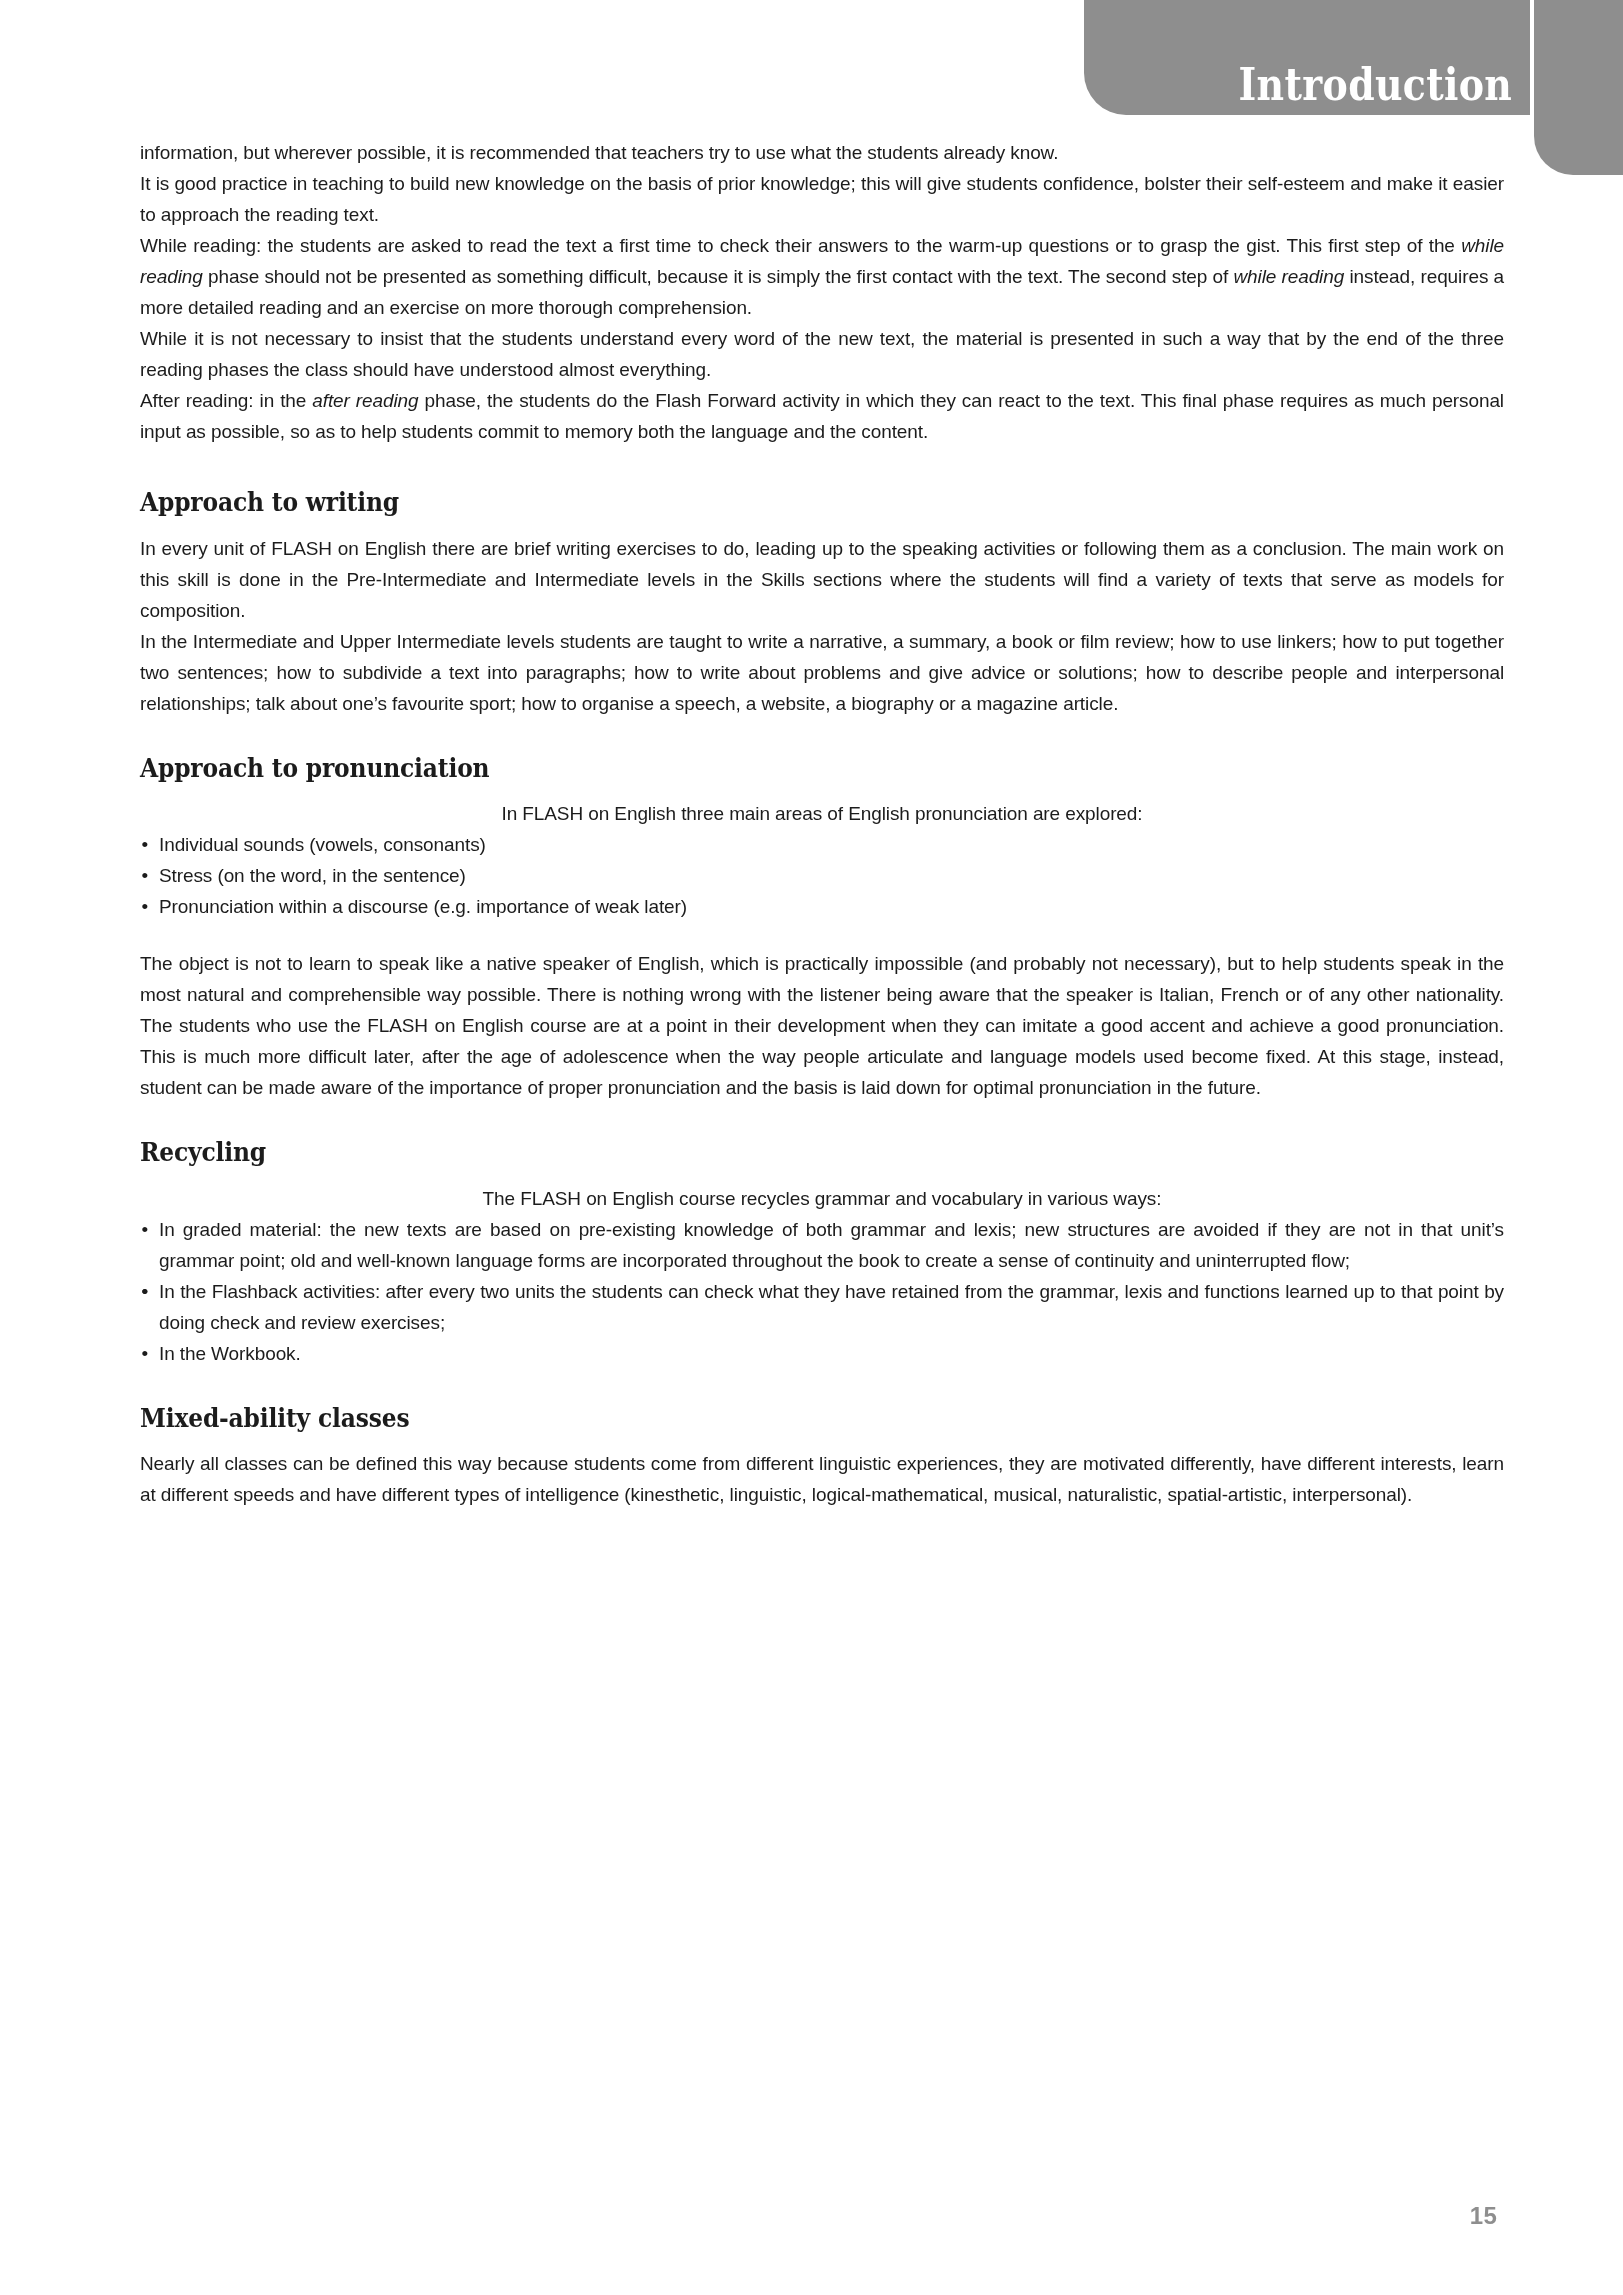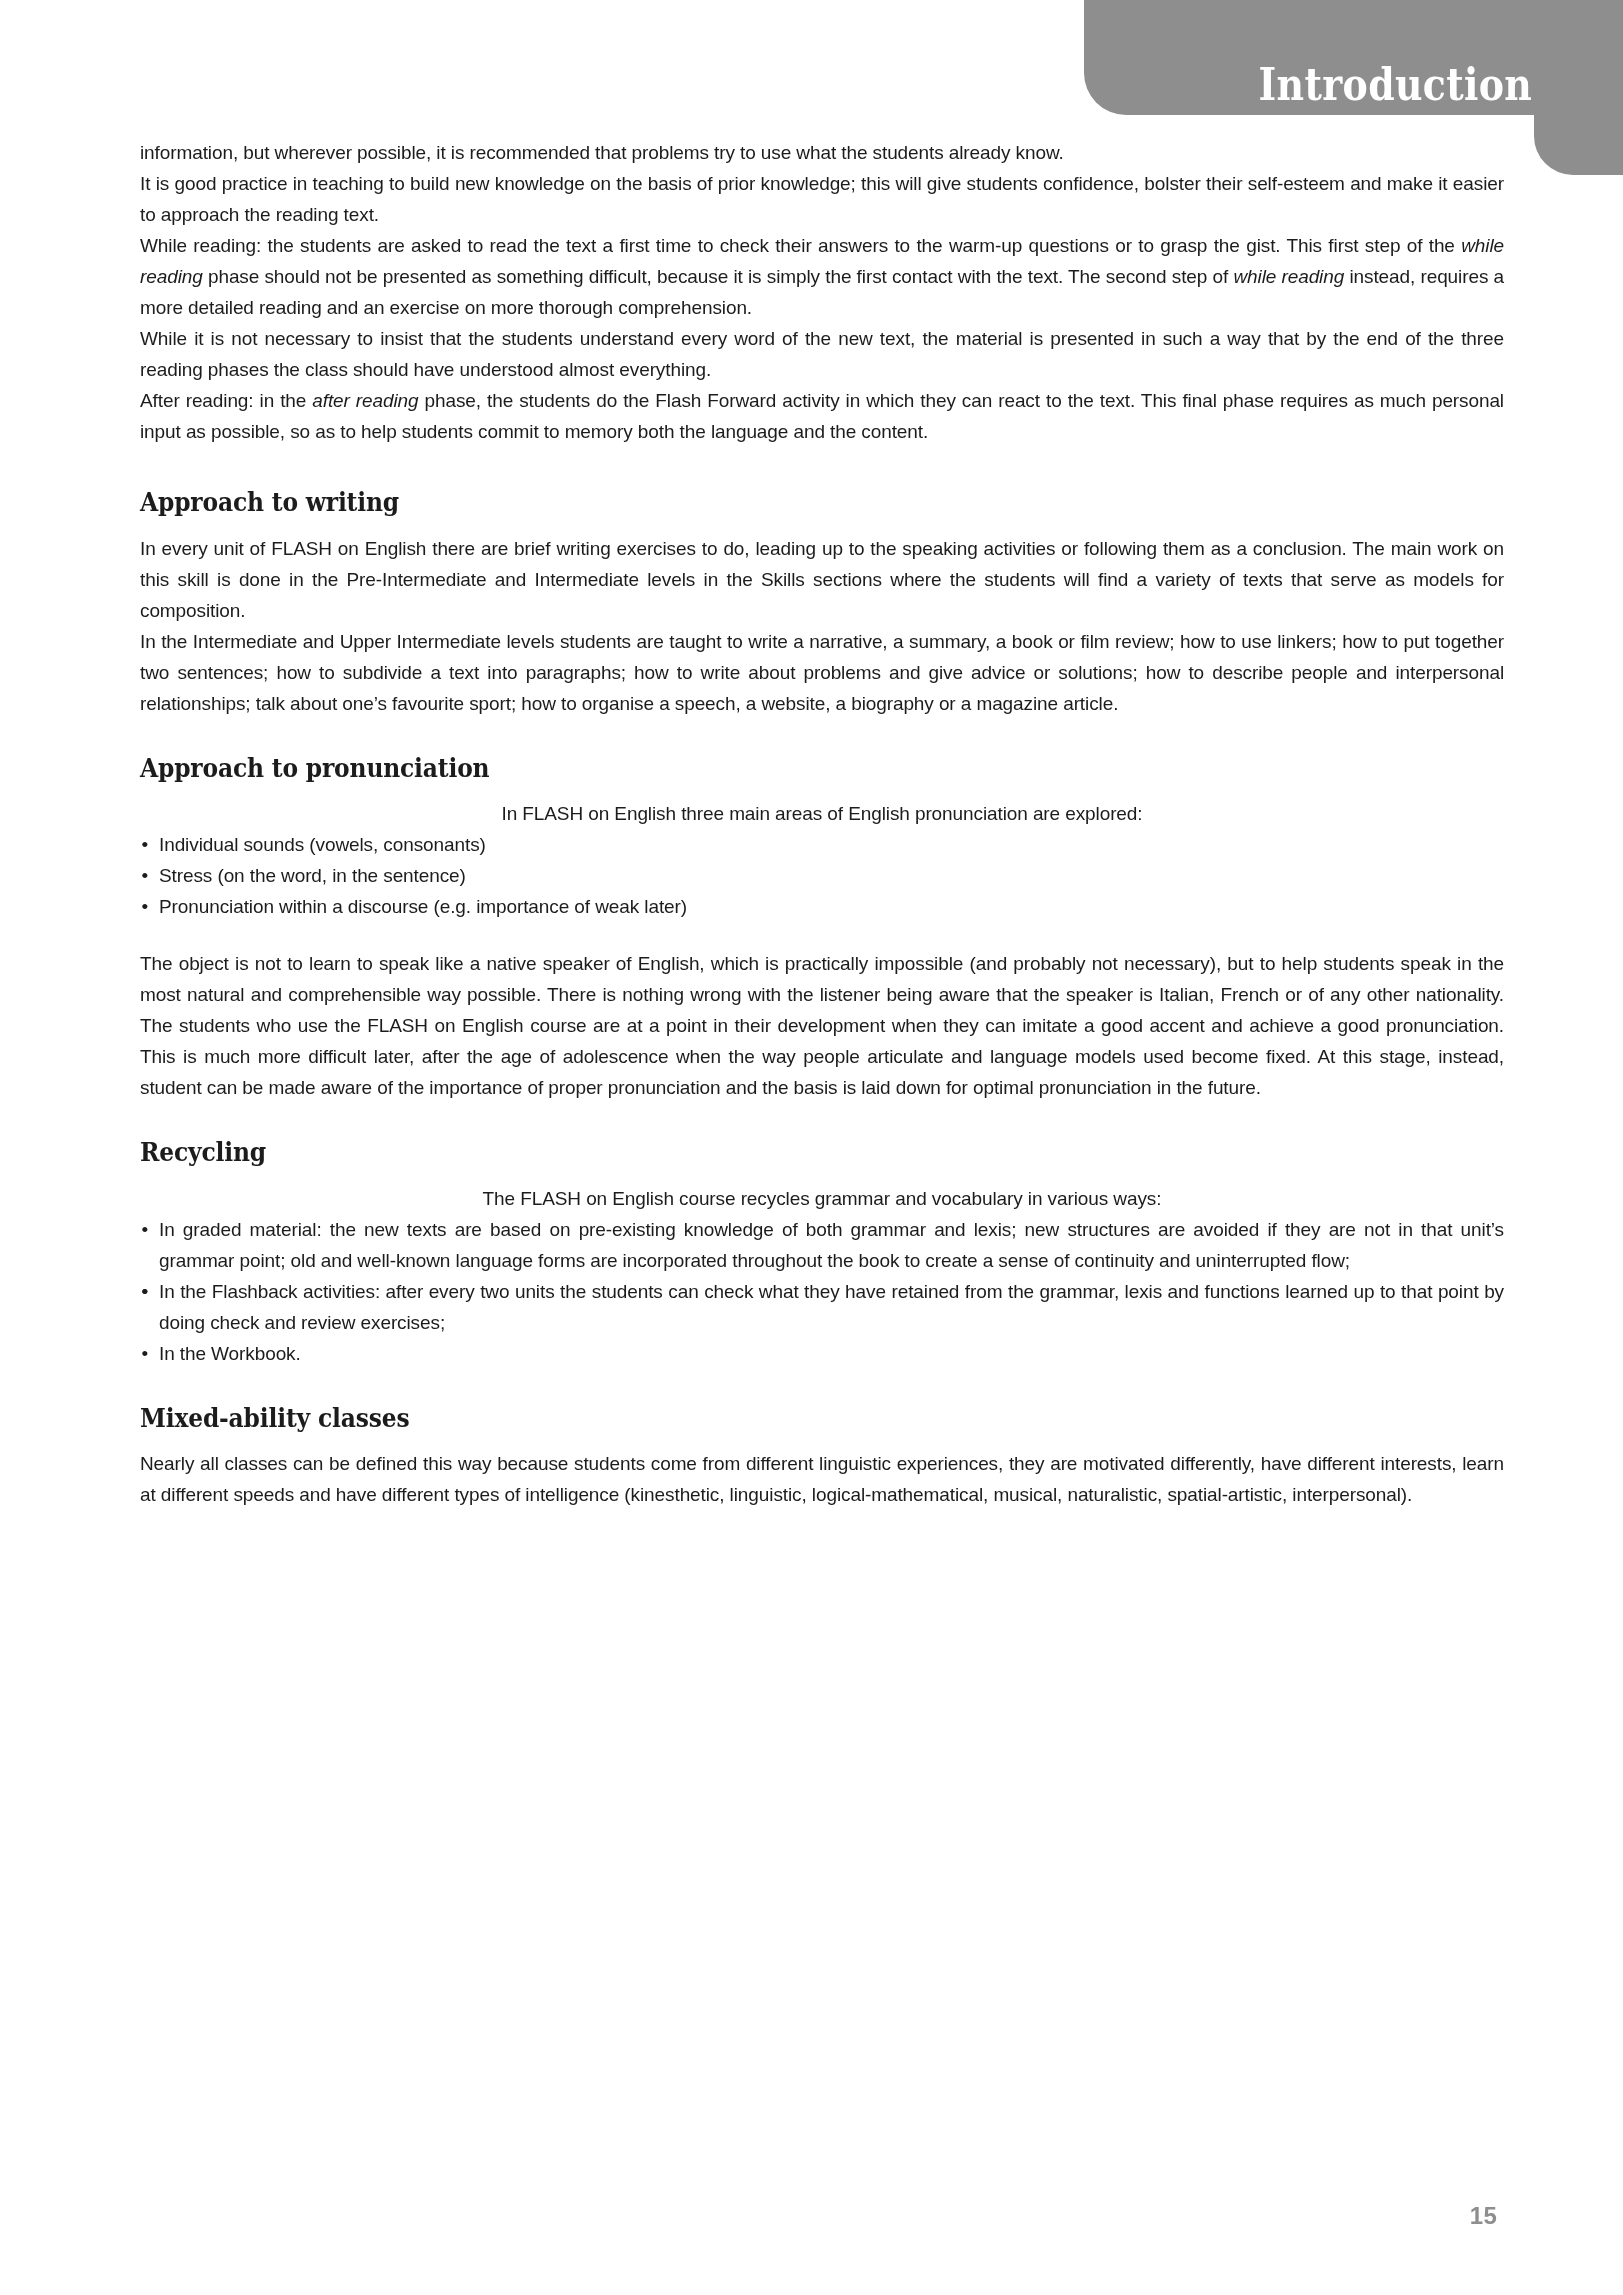--- a/index.html
+++ b/index.html
@@ -18,21 +18,20 @@
 
   
   .header-banner {
     position: absolute;
     top: 0;
     left: 1084px;
     width: 446px;
     height: 115px;
     background: #8e8e8e;
     border-bottom-left-radius: 42px;
-    padding-left: 20px;
   }
   .header-title {
     position: absolute;
     right: 18px;
     bottom: 7.6px;
     color: #ffffff;
     font-family: "DejaVu Serif", "Liberation Serif", serif;
     font-weight: bold;
     font-size: 44px;
     letter-spacing: 0.4px;
@@ -133,21 +132,21 @@
 
 <div class="page">
 
   <div class="header-banner">
     <div class="header-title">Introduction</div>
   </div>
   <div class="header-tab"></div>
 
   <div class="content">
 
-    <p class="para">information, but wherever possible, it is recommended that problems try to use what the students already know.</p>
+    <p class="para">information, but wherever possible, it is recommended that teachers try to use what the students already know.</p>
     <p class="para">It is good practice in teaching to build new knowledge on the basis of prior knowledge; this will give students confidence, bolster their self-esteem and make it easier to approach the reading text.</p>
 
     <p class="para"><span>While reading: the students are asked to read the text a first time to check their answers to the warm-up questions or to grasp the gist. This first step of the </span><em>while reading</em><span> phase should not be presented as something difficult, because it is simply the first contact with the text. The second step of </span><em>while reading</em><span> instead, requires a more detailed reading and an exercise on more thorough comprehension.</span></p>
 
     <p class="para">While it is not necessary to insist that the students understand every word of the new text, the material is presented in such a way that by the end of the three reading phases the class should have understood almost everything.</p>
 
     <p class="para"><span>After reading: in the </span><em>after reading</em><span> phase, the students do the Flash Forward activity in which they can react to the text. This final phase requires as much personal input as possible, so as to help students commit to memory both the language and the content.</span></p>
 
     <div class="gap-xl"></div>
 

